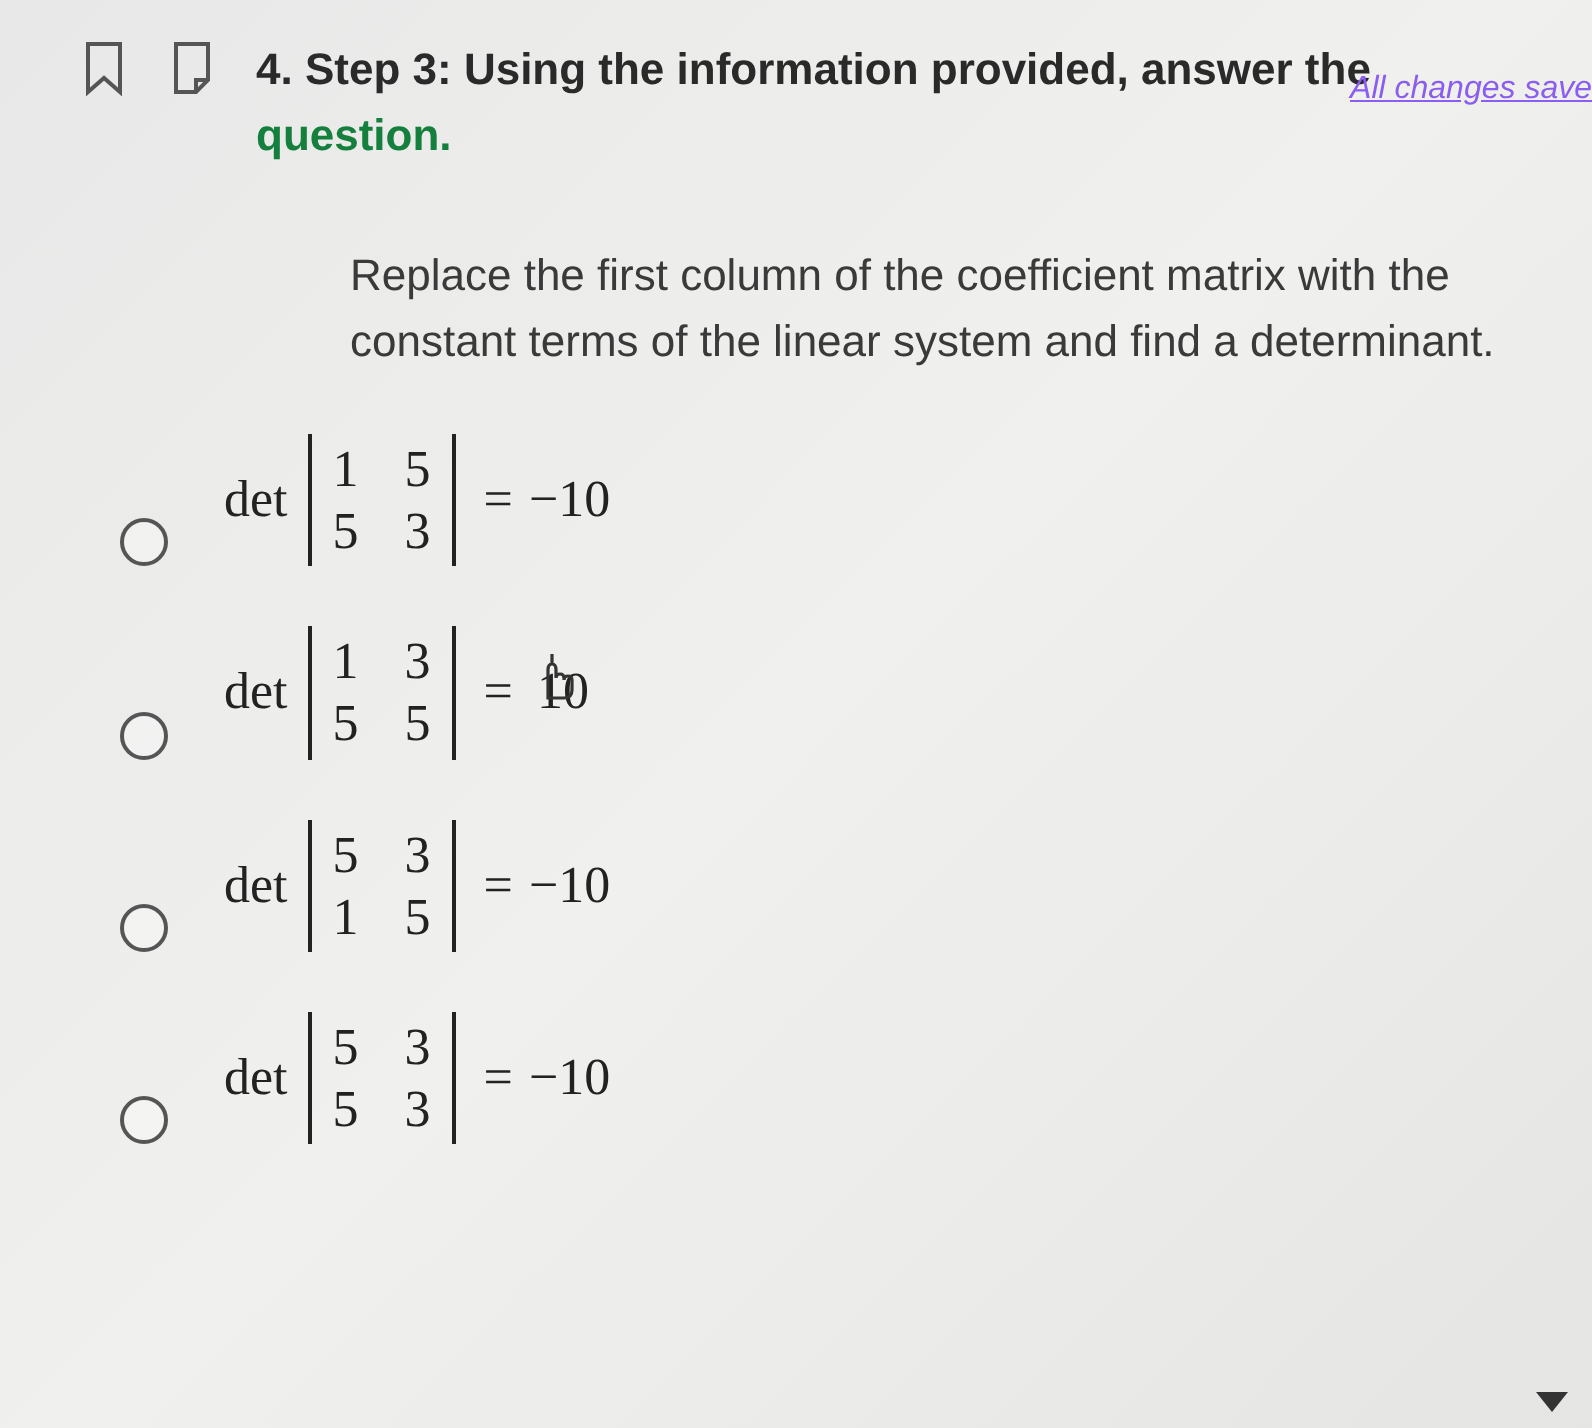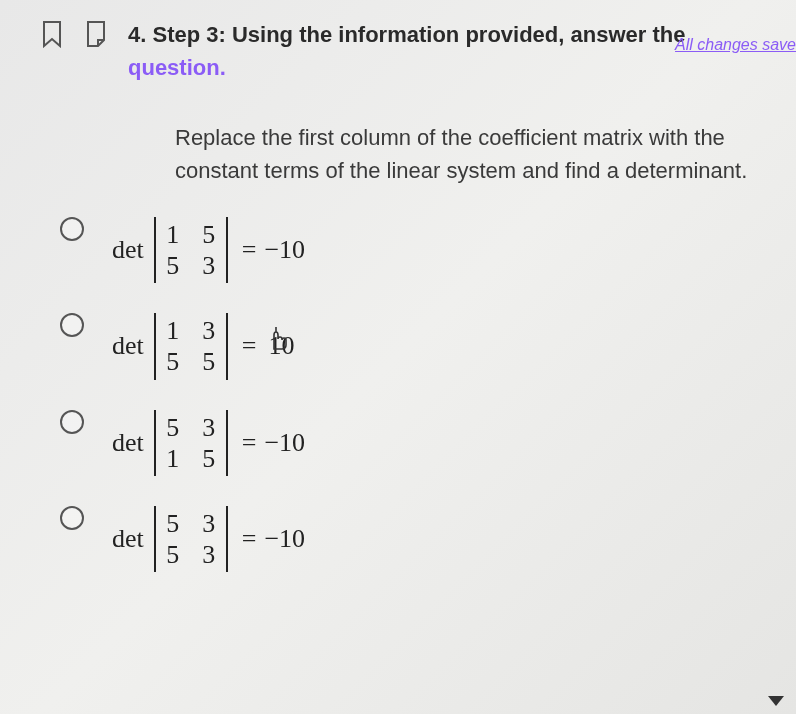--- a/index.html
+++ b/index.html
@@ -41,21 +41,21 @@
     }
     .question-title {
       font-size: 22px;
       font-weight: bold;
       color: #2a2a2a;
       line-height: 1.4;
     }
     .question-sub {
       font-size: 22px;
       font-weight: bold;
-      color: #8b5cf6;
+      color: #15803d;
       margin-top: 4px;
     }
     .status-text {
       position: absolute;
       top: 36px;
       right: 0;
       font-size: 16px;
       font-style: italic;
       color: #8b5cf6;
       white-space: nowrap;
@@ -66,21 +66,21 @@
       padding-right: 44px;
       font-size: 22px;
       color: #3a3a3a;
       line-height: 1.5;
     }
     .options {
       margin: 30px 0 0 60px;
     }
     .option-row {
       display: flex;
-      align-items: flex-start;
+      align-items: flex-end;
       margin-bottom: 30px;
       cursor: pointer;
     }
     .radio {
       width: 24px;
       height: 24px;
       border: 2.5px solid #555;
       border-radius: 50%;
       margin-right: 28px;
       flex-shrink: 0;

